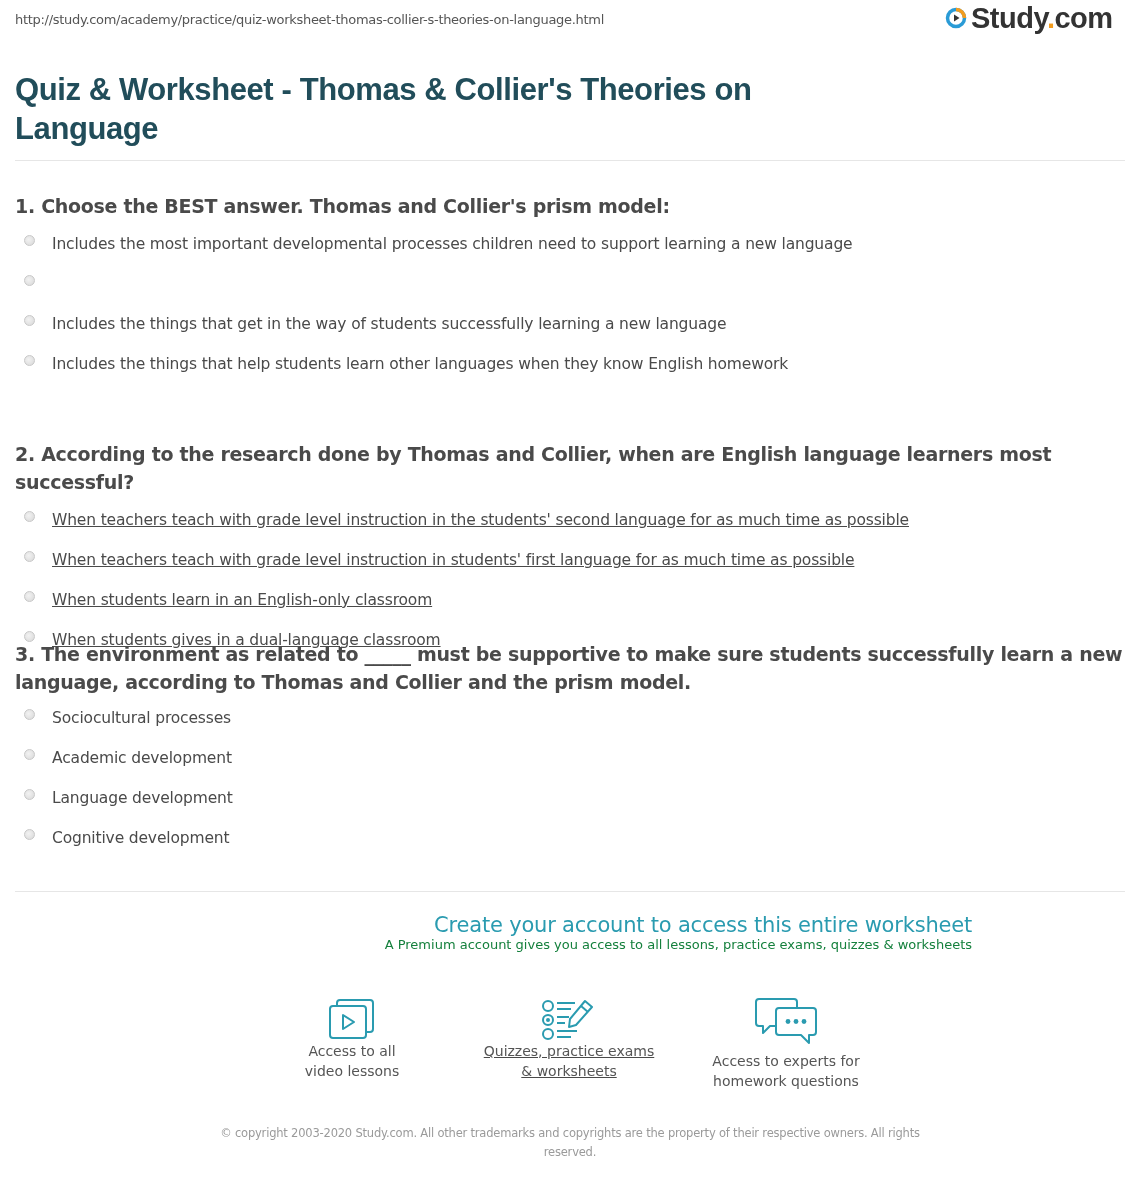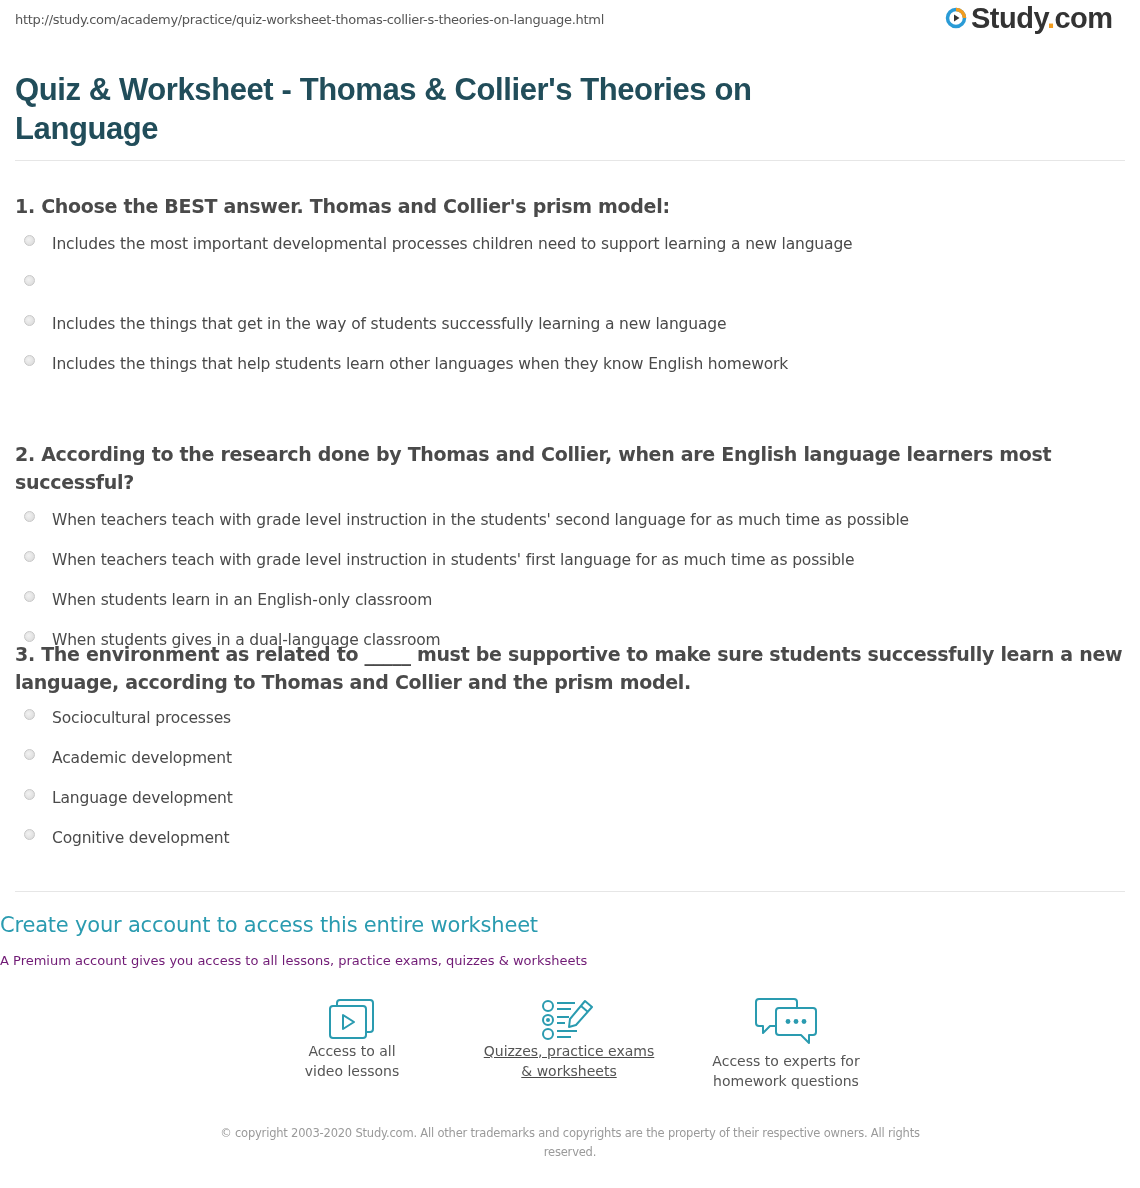--- a/index.html
+++ b/index.html
@@ -15,23 +15,23 @@
     .title { position: absolute; left: 15px; top: 70px; width: 800px; font-family: "Liberation Sans", sans-serif; font-size: 31px; line-height: 39px; color: #214d5a; letter-spacing: -0.4px; }
     .divider { position: absolute; left: 15px; right: 15px; height: 1px; background: #e6e6e6; }
 
     .question { position: absolute; left: 15px; width: 1110px; }
     .q-text { font-family: "DejaVu Sans", sans-serif; font-weight: bold; font-size: 19px; color: #4a4a4a; line-height: 28px; letter-spacing: -0.3px; }
     .options { list-style: none; margin-top: 13px; }
     .option { display: flex; align-items: flex-start; height: 40px; }
     .radio { width: 11px; height: 11px; border-radius: 50%; background: radial-gradient(circle at 40% 40%, #f2f2f2, #d8d8d8); border: 1px solid #c8c8c8; margin-left: 9px; margin-right: 17px; flex-shrink: 0; }
     .opt-label { font-size: 15.5px; color: #4a4a4a; letter-spacing: -0.15px; }
 
-    .cta { position: absolute; left: 0; width: 972px; top: 913px; text-align: left; }
+    .cta { position: absolute; left: 0; width: 972px; top: 913px; text-align: right; }
     .cta-title { font-size: 21px; color: #2a9bb0; font-weight: normal; letter-spacing: -0.2px; }
-    .cta-sub { font-size: 13px; color: #701a75; margin-top: 16px; }
+    .cta-sub { font-size: 13px; color: #15803d; margin-top: 0; }
 
     .features { position: absolute; top: 995px; left: 0; width: 1140px; }
     .feature { position: absolute; width: 200px; text-align: center; }
     .feature svg { display: block; margin: 0 auto; }
     .feature-label { font-size: 14px; color: #555555; line-height: 20px; margin-top: 0; }
 
     .copyright { position: absolute; top: 1124px; left: 210px; width: 720px; text-align: center; font-size: 11.5px; color: #9a9a9a; line-height: 19px; letter-spacing: -0.2px; }
   </style>
 </head>
 <body>
@@ -68,21 +68,21 @@
       </li>
     <li class="option">
         <span class="radio"></span>
         <span class="opt-label">Includes the things that help students learn other languages when they know English homework</span>
       </li>
   </ul>
 </div>
 
 <div class="question" style="top:440px;">
   <div class="q-text">2. According to the research done by Thomas and Collier, when are English language learners most successful?</div>
-  <ul class="options" style="margin-top:15px;">
+  <ul class="options" style="margin-top:15px;text-decoration:underline;">
     <li class="option">
         <span class="radio"></span>
         <span class="opt-label">When teachers teach with grade level instruction in the students' second language for as much time as possible</span>
       </li>
     <li class="option">
         <span class="radio"></span>
         <span class="opt-label">When teachers teach with grade level instruction in students' first language for as much time as possible</span>
       </li>
     <li class="option">
         <span class="radio"></span>

